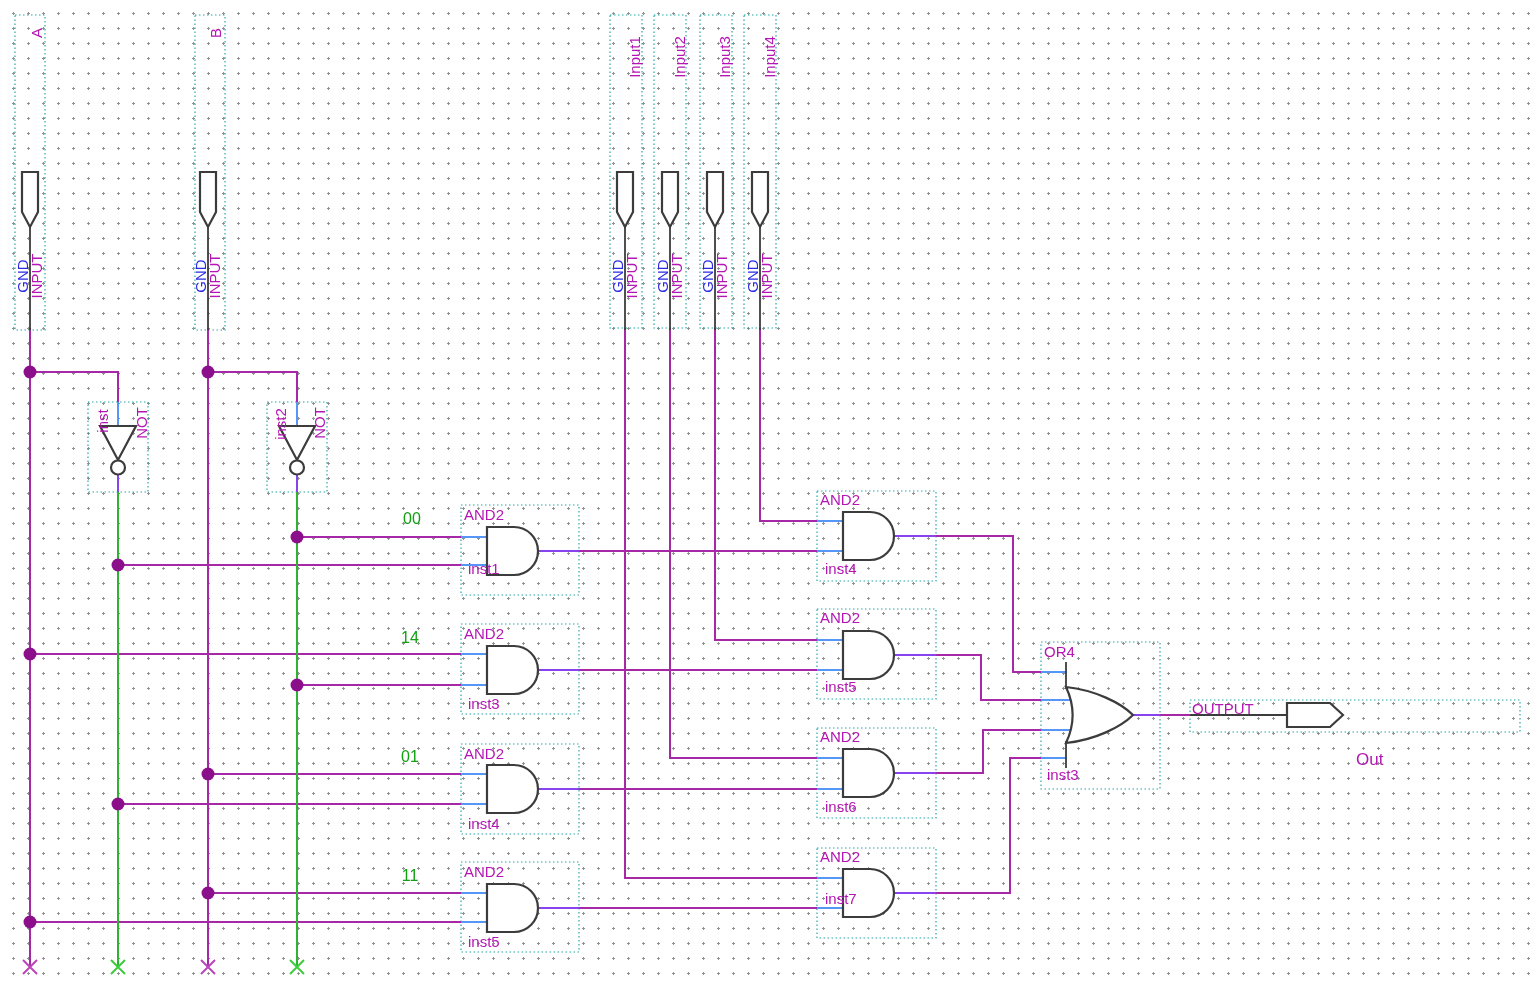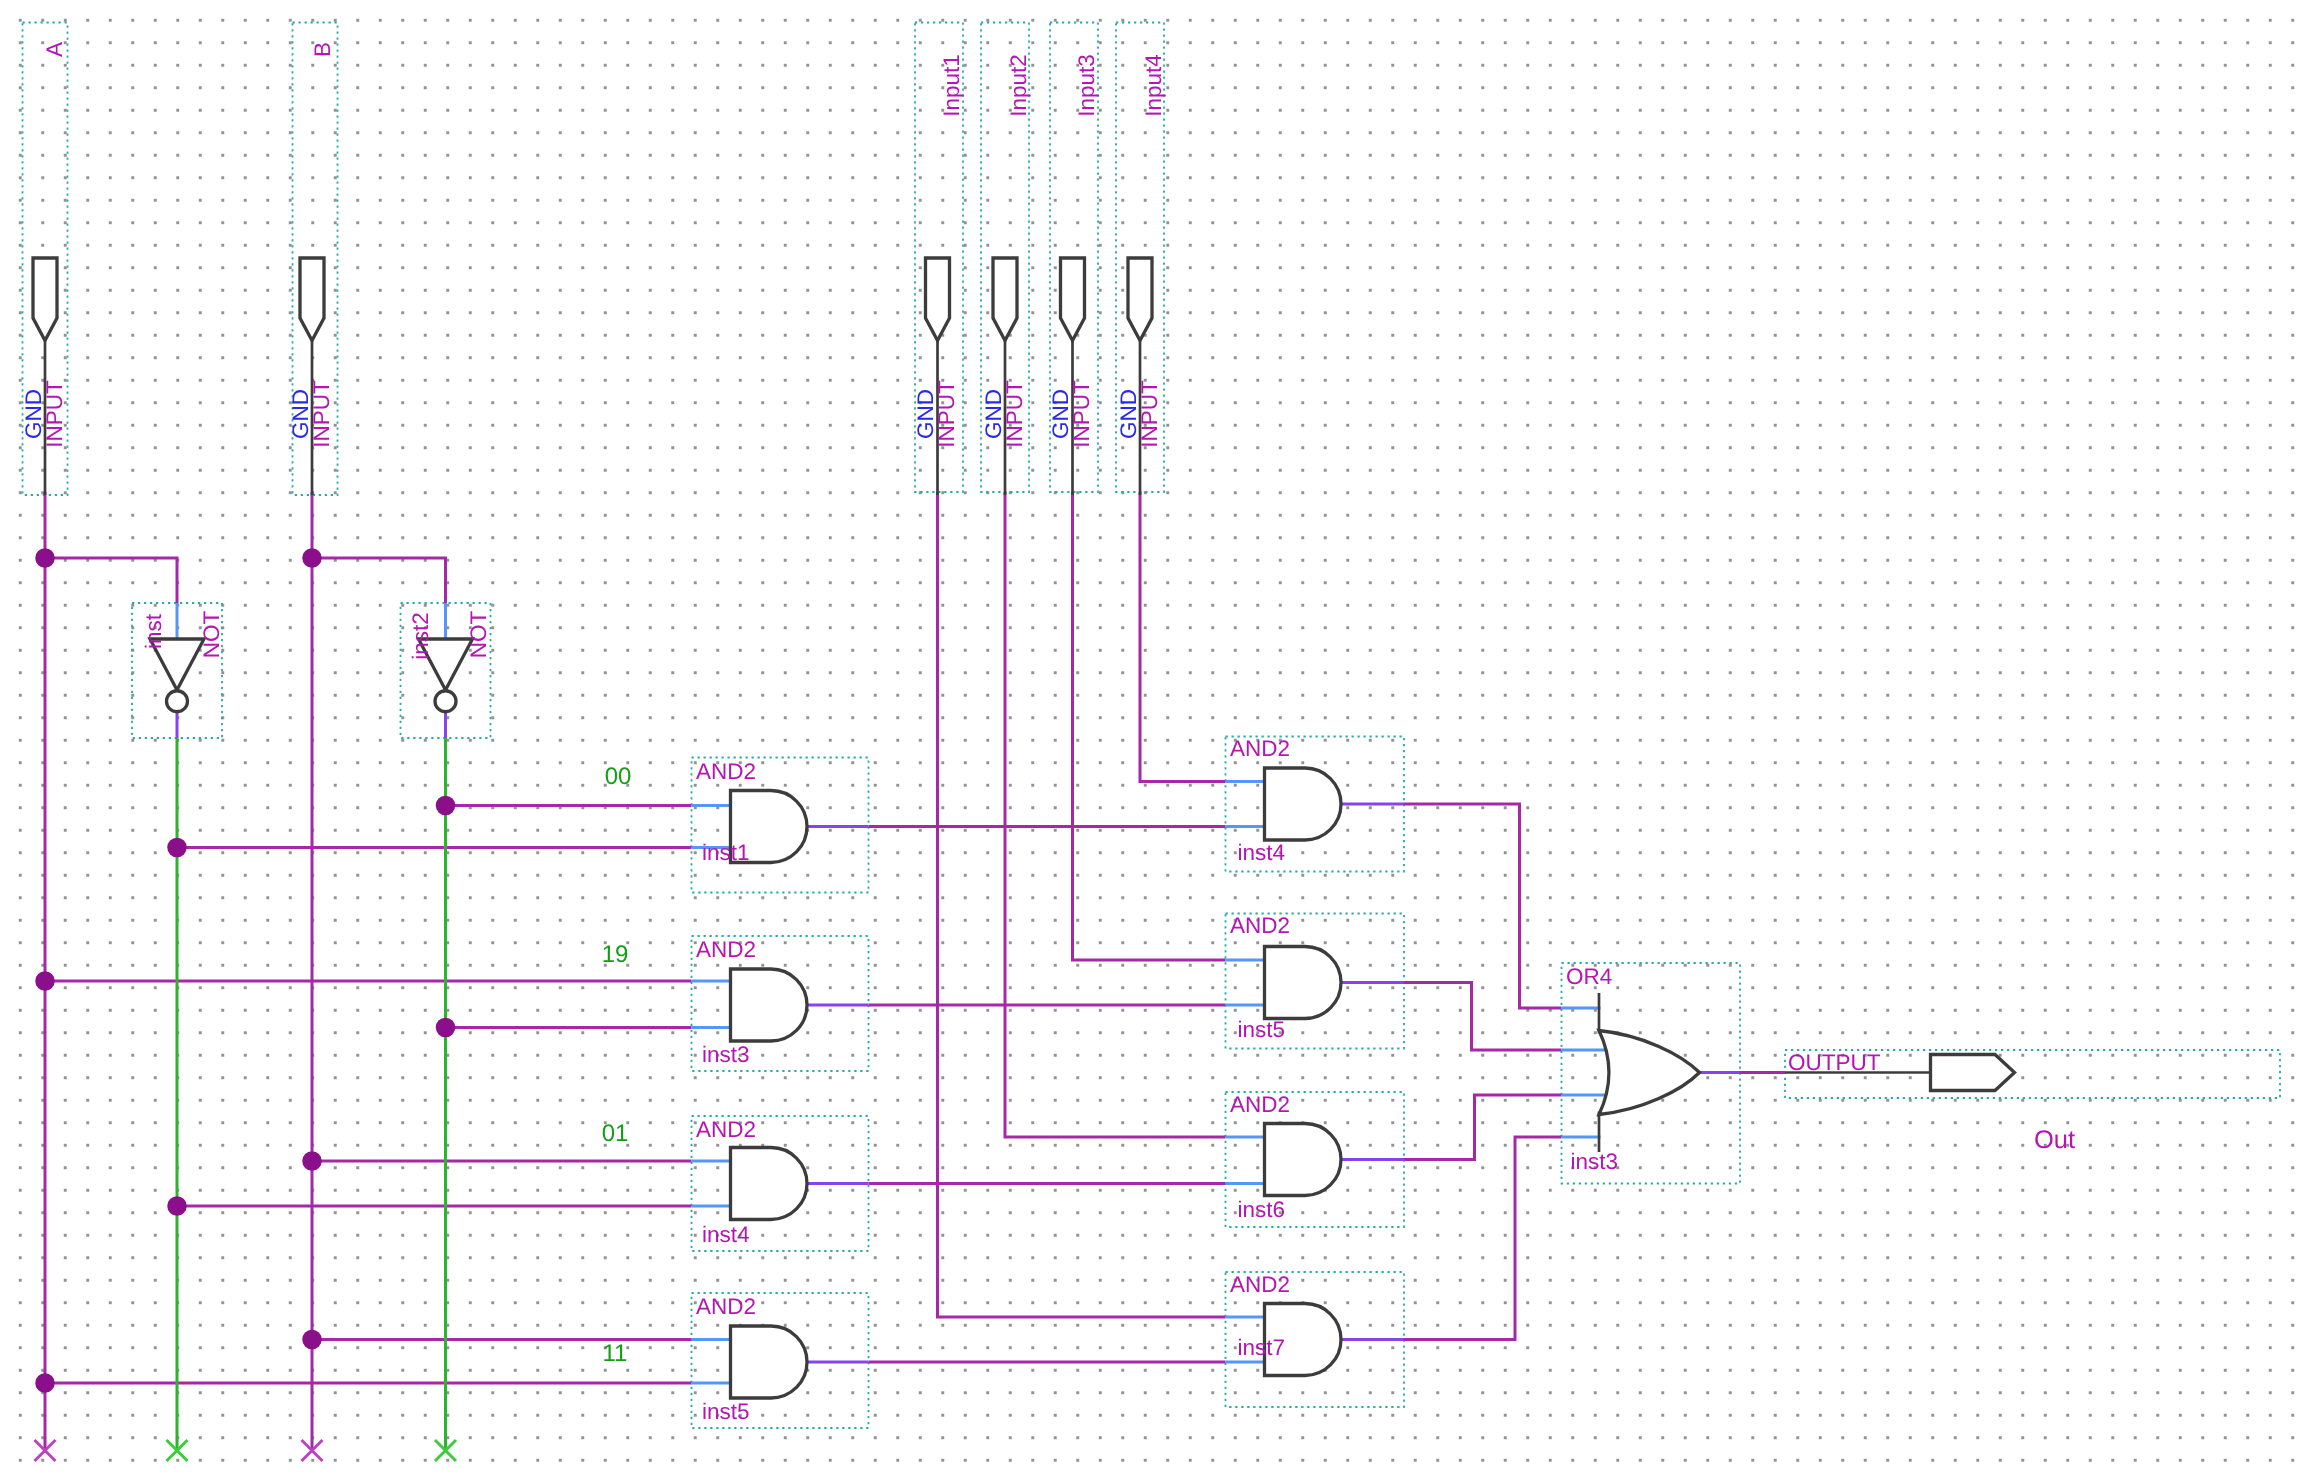--- a/index.html
+++ b/index.html
@@ -203,23 +203,23 @@
   <span class="lbl vert" style="left:722px;top:276px;">INPUT</span>
   <span class="lbl vert blue" style="left:753px;top:276px;">GND</span>
   <span class="lbl vert" style="left:767px;top:276px;">INPUT</span>
 
   <span class="lbl vert" style="left:103px;top:421px;">inst</span>
   <span class="lbl vert" style="left:142px;top:423px;">NOT</span>
   <span class="lbl vert" style="left:281px;top:424px;">inst2</span>
   <span class="lbl vert" style="left:320px;top:423px;">NOT</span>
 
   <span class="lbl center green" style="left:368px;top:519px;">00</span>
-  <span class="lbl center green" style="left:366px;top:638px;">19</span>
+  <span class="lbl center green" style="left:366px;top:638px;">14</span>
   <span class="lbl center green" style="left:366px;top:757px;">01</span>
-  <span class="lbl center green" style="left:366px;top:904px;">11</span>
+  <span class="lbl center green" style="left:366px;top:876px;">11</span>
 
   <span class="lbl" style="left:464px;top:507px;">AND2</span>
   <span class="lbl" style="left:468px;top:561px;">inst1</span>
   <span class="lbl" style="left:464px;top:626px;">AND2</span>
   <span class="lbl" style="left:468px;top:696px;">inst3</span>
   <span class="lbl" style="left:464px;top:746px;">AND2</span>
   <span class="lbl" style="left:468px;top:816px;">inst4</span>
   <span class="lbl" style="left:464px;top:864px;">AND2</span>
   <span class="lbl" style="left:468px;top:934px;">inst5</span>
 

